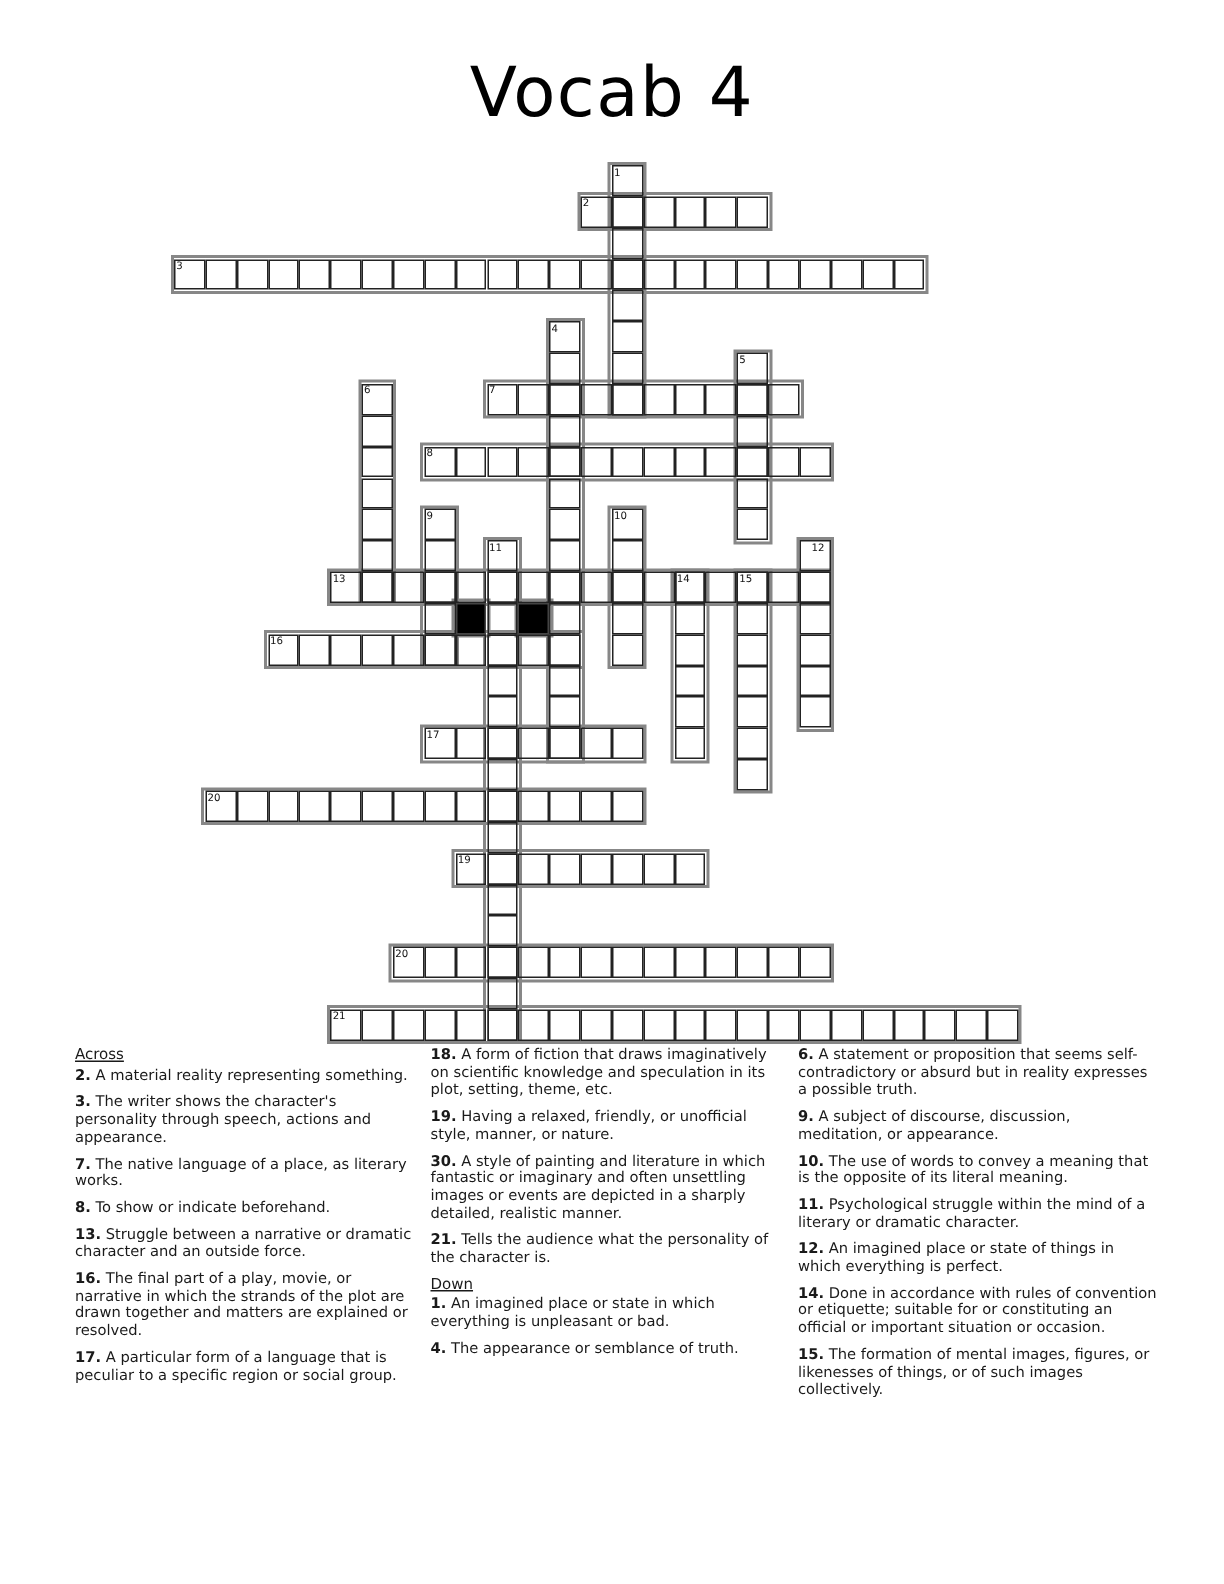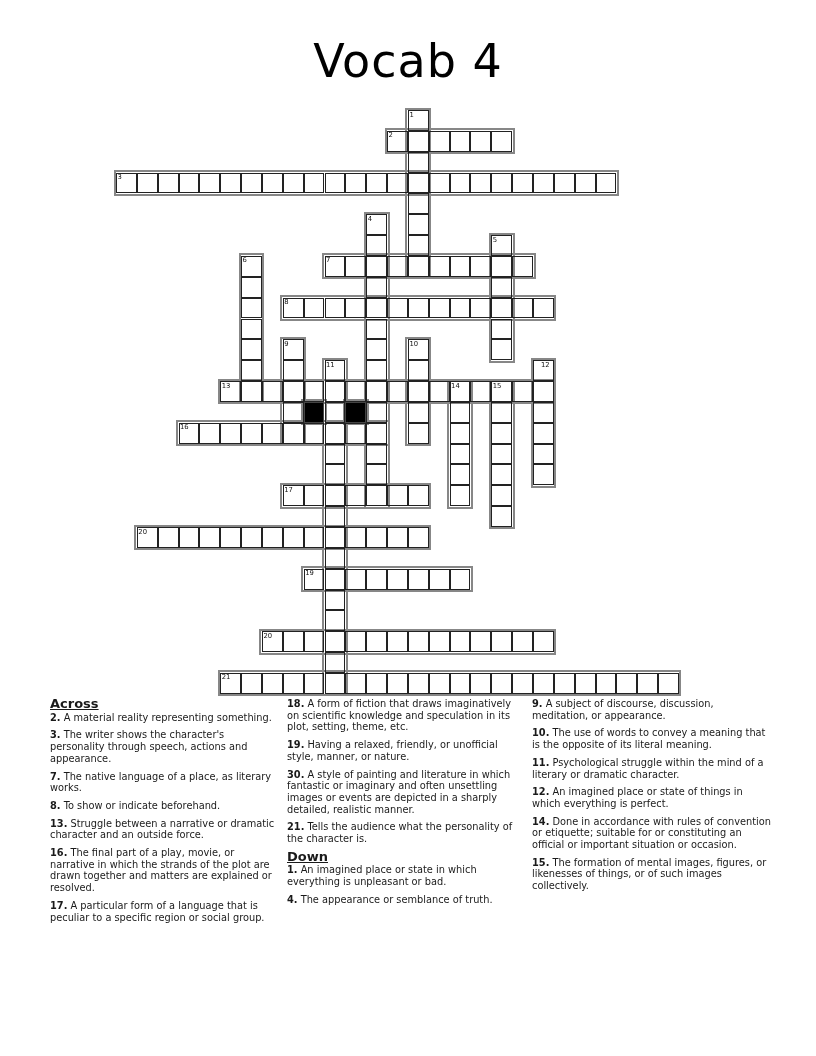--- a/index.html
+++ b/index.html
@@ -12,21 +12,21 @@
   .run-outline{position:absolute;border:2.5px solid #878787;background:transparent;}
   .cell{position:absolute;border:1.2px solid #222222;background:transparent;}
   .cell.black{background:#000000;border:1.5px solid #444444;}
   .cellnum{position:absolute;font-size:6.8px;line-height:7px;color:#111111;
            font-family:"DejaVu Sans",sans-serif;}
   #clues{position:absolute;left:50px;top:698px;width:722px;display:flex;gap:12px;}
   .clue-col{font-size:9.8px;line-height:11.7px;}
   .clue-col.c1{width:225px;}
   .clue-col.c2{width:233px;}
   .clue-col.c3{width:240px;}
-  .clue-header{font-size:13px;font-weight:bold;text-decoration:underline;margin:0 0 2px 0;}
+  .clue-header{font-size:10px;font-weight:normal;text-decoration:underline;margin:0 0 2px 0;}
   p.clue{margin:0 0 6px 0;}
   p.clue b{font-weight:bold;}
 </style>
 </head>
 <body>
 
 <div class="page">
   <div class="title">Vocab 4</div>
   <div id="grid">
       <div class="run-outline" style="left: 384.55px; top: 128.35px; width: 130.1px; height: 25.85px;"></div>
@@ -314,20 +314,21 @@
       <div class="clue-col c2">
         <p class="clue"><b>18.</b><span> A form of fiction that draws imaginatively on scientific knowledge and speculation in its plot, setting, theme, etc.</span></p>
         <p class="clue"><b>19.</b><span> Having a relaxed, friendly, or unofficial style, manner, or nature.</span></p>
         <p class="clue"><b>30.</b><span> A style of painting and literature in which fantastic or imaginary and often unsettling images or events are depicted in a sharply detailed, realistic manner.</span></p>
         <p class="clue"><b>21.</b><span> Tells the audience what the personality of the character is.</span></p>
         <div class="clue-header">Down</div>
         <p class="clue"><b>1.</b><span> An imagined place or state in which everything is unpleasant or bad.</span></p>
         <p class="clue"><b>4.</b><span> The appearance or semblance of truth.</span></p>
       </div>
       <div class="clue-col c3">
+        <p class="clue"><b>6.</b><span> A statement or proposition that seems self-contradictory or absurd but in reality expresses a possible truth.</span></p>
         <p class="clue"><b>9.</b><span> A subject of discourse, discussion, meditation, or appearance.</span></p>
         <p class="clue"><b>10.</b><span> The use of words to convey a meaning that is the opposite of its literal meaning.</span></p>
         <p class="clue"><b>11.</b><span> Psychological struggle within the mind of a literary or dramatic character.</span></p>
         <p class="clue"><b>12.</b><span> An imagined place or state of things in which everything is perfect.</span></p>
         <p class="clue"><b>14.</b><span> Done in accordance with rules of convention or etiquette; suitable for or constituting an official or important situation or occasion.</span></p>
         <p class="clue"><b>15.</b><span> The formation of mental images, figures, or likenesses of things, or of such images collectively.</span></p>
       </div>
     </div>
 </div>
 

